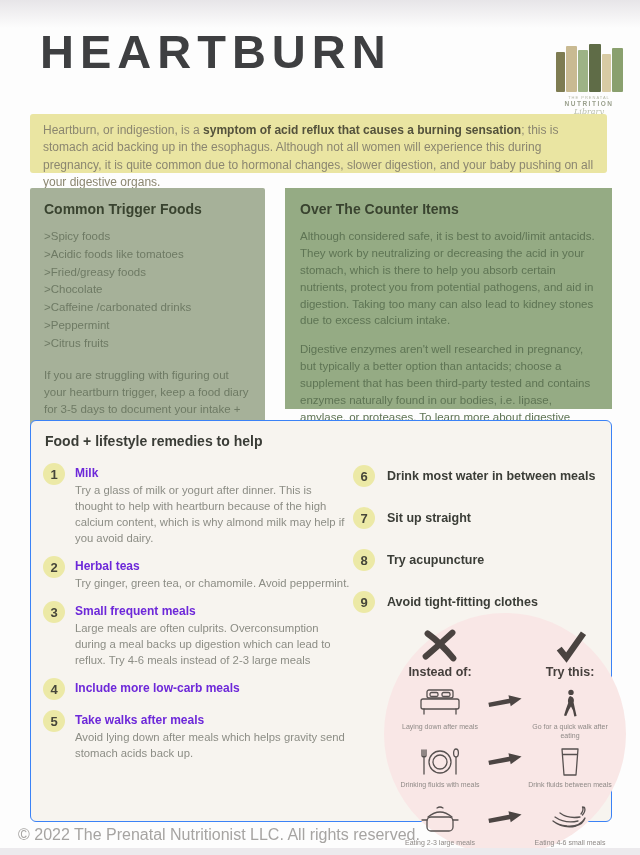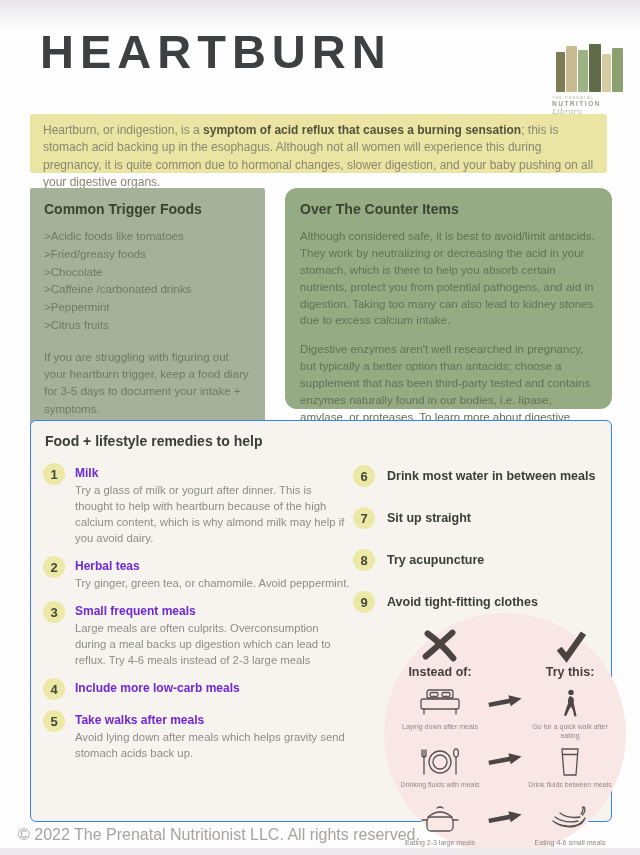--- a/index.html
+++ b/index.html
@@ -6,21 +6,21 @@
   body{font-family:"Liberation Sans", sans-serif; background:#ffffff;}
   .page{position:relative;width:640px;height:855px;background:#fdfdfd;overflow:hidden;}
 
   .top-strip{position:absolute;top:0;left:0;right:0;height:28px;
     background:linear-gradient(#e7e5e8,#fdfdfd);}
   .bottom-strip{position:absolute;bottom:0;left:0;right:0;height:7px;background:#eceaed;z-index:9;}
 
   
   .title{position:absolute;left:40px;top:24px;margin:0;font-size:47px;font-weight:800;
     letter-spacing:6px;color:#3e3f41;}
-  .logo{position:absolute;left:552px;top:44px;width:74px;}
+  .logo{position:absolute;left:552px;top:44px;width:74px;text-align:center;}
   .books{display:flex;align-items:flex-end;justify-content:center;gap:1px;height:48px;}
   .books span{display:inline-block;border-radius:1px;}
   .b1{width:9px;height:40px;background:#7e7c52;}
   .b2{width:11px;height:46px;background:#c9ba92;}
   .b3{width:10px;height:42px;background:#9db386;}
   .b4{width:12px;height:48px;background:#5f6c47;}
   .b5{width:9px;height:38px;background:#d8cba4;}
   .b6{width:11px;height:44px;background:#8aa06e;}
   .logo-l1{font-size:4px;letter-spacing:1px;color:#b4b8a6;margin-top:3px;}
   .logo-l2{font-size:6.5px;letter-spacing:1.5px;color:#9aa08d;font-weight:bold;}
@@ -29,21 +29,21 @@
   
   .intro{position:absolute;left:30px;top:114px;width:577px;height:59px;box-sizing:border-box;
     background:#eae5a2;border-radius:3px;padding:8px 13px;font-size:12px;line-height:1.45;
     color:#8b8670;}
   .intro strong{color:#54523c;}
 
   
   .trigger-box{position:absolute;left:30px;top:188px;width:235px;height:256px;box-sizing:border-box;
     background:#a6b199;border-radius:2px;padding:13px 14px;}
   .otc-box{position:absolute;left:285px;top:188px;width:327px;height:221px;box-sizing:border-box;
-    background:#95ab84;border-radius:12px;padding:13px 15px;}
+    background:#95ab84;border-radius:0;padding:13px 15px;}
   .box-h{margin:0 0 11px 0;font-size:14px;font-weight:bold;color:#39432f;}
   .trigger-list{list-style:none;margin:0;padding:0;font-size:11.5px;line-height:1.55;color:#6e7a64;}
   .trigger-note{margin:14px 0 0 0;font-size:11.5px;line-height:1.5;color:#6e7a64;}
   .otc-box p{margin:0 0 12px 0;font-size:11.5px;line-height:1.47;color:#5e7454;}
 
   
   .remedies{position:absolute;left:30px;top:420px;width:582px;height:402px;box-sizing:border-box;
     background:#f7f4ef;border:1px solid #3b82f6;border-radius:6px;padding:12px 12px;}
   .rem-h{margin:0 0 16px 2px;font-size:14px;font-weight:bold;color:#3a3c36;}
   .col-left{position:absolute;left:12px;top:42px;width:312px;}
@@ -93,20 +93,21 @@
     <div class="logo-l3">Library</div>
   </div>
 
   <div class="intro">
     <span>Heartburn, or indigestion, is a </span><strong>symptom of acid reflux that causes a burning sensation</strong><span>; this is stomach acid backing up in the esophagus. Although not all women will experience this during pregnancy, it is quite common due to hormonal changes, slower digestion, and your baby pushing on all your digestive organs.</span>
   </div>
 
   <section class="trigger-box">
     <h2 class="box-h">Common Trigger Foods</h2>
     <ul class="trigger-list">
+      <li>&gt;Spicy foods</li>
       <li>&gt;Acidic foods like tomatoes</li>
       <li>&gt;Fried/greasy foods</li>
       <li>&gt;Chocolate</li>
       <li>&gt;Caffeine /carbonated drinks</li>
       <li>&gt;Peppermint</li>
       <li>&gt;Citrus fruits</li>
     </ul>
     <p class="trigger-note">If you are struggling with figuring out your heartburn trigger, keep a food diary for 3-5 days to document your intake + symptoms.</p>
   </section>
 

